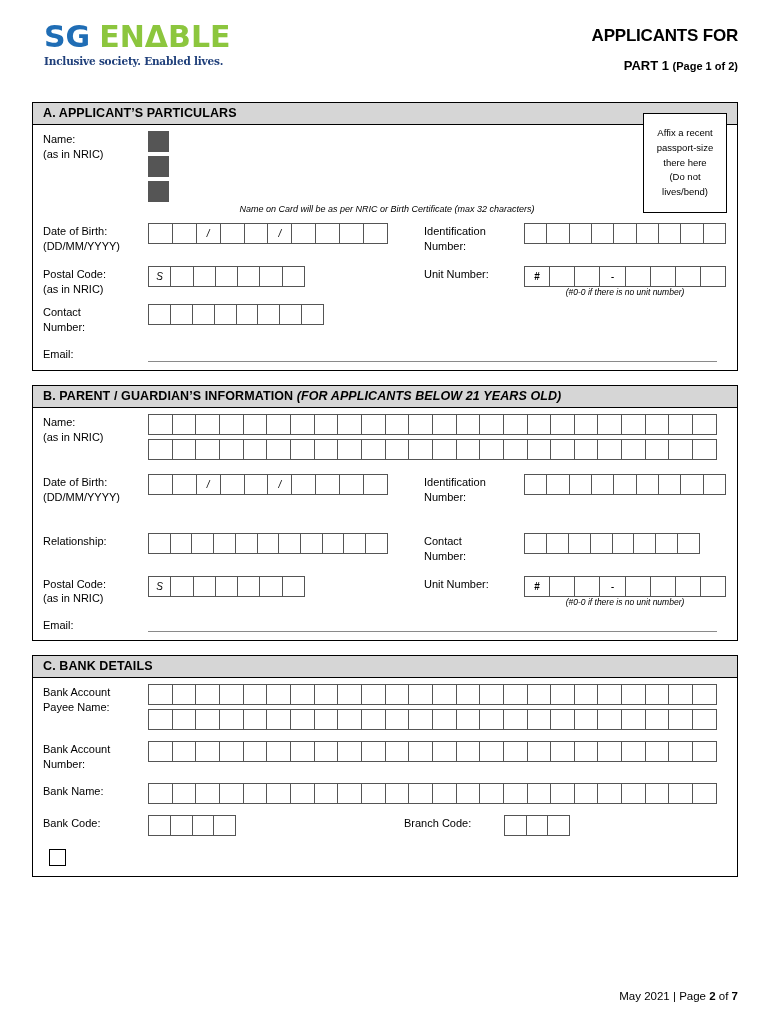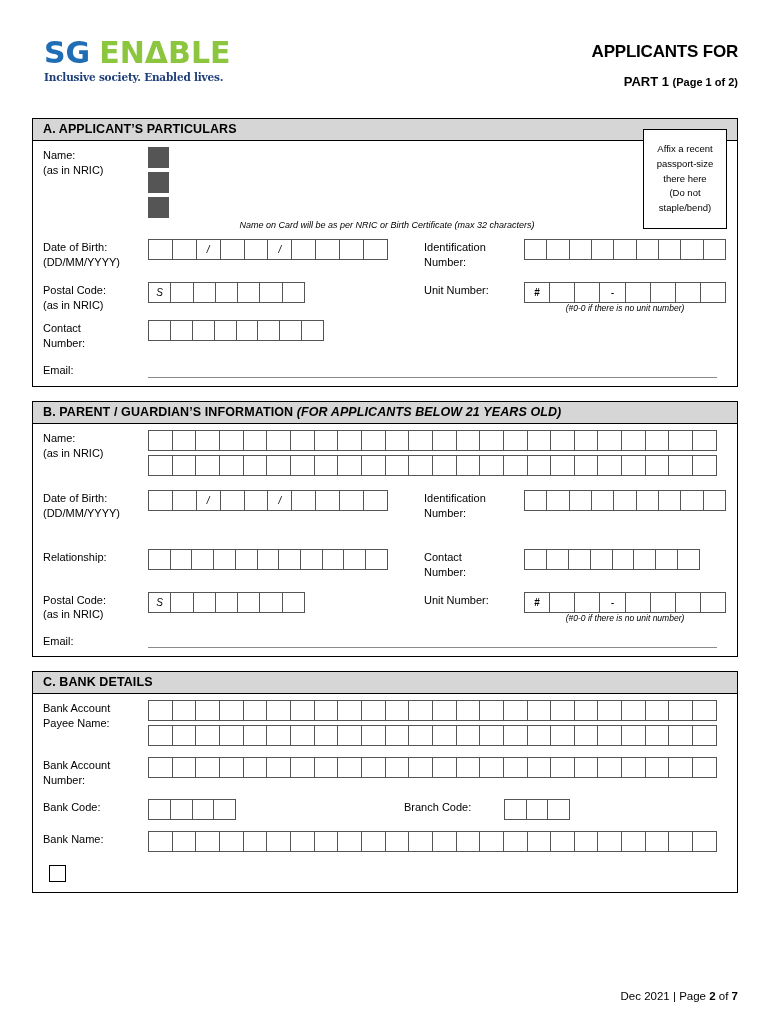--- a/index.html
+++ b/index.html
@@ -13,21 +13,21 @@
     font-family: "Liberation Sans", sans-serif;
     color: #000000;
     position: relative;
     overflow: hidden;
   }
   .page {
     position: relative;
     width: 770px;
     height: 1024px;
     box-sizing: border-box;
-    padding: 16px 32px;
+    padding: 0 32px;
   }
 
   
   .header {
     display: flex;
     justify-content: space-between;
     align-items: flex-start;
     padding-top: 22px;
     height: 72px;
   }
@@ -379,21 +379,21 @@
         <div class="email-line" style="margin-right:10px;"></div>
       </div>
 
     </div>
     <div class="photo-box" style="right:10px; top:10px; width:84px; height:100px;">
       <div>
         <div>Affix a recent</div>
         <div>passport-size</div>
         <div>there here</div>
         <div>(Do not</div>
-        <div>staple/bend)</div>
+        <div>lives/bend)</div>
       </div>
     </div>
   </div>
 
   <div class="section" style="margin-top:14px;">
     <div class="section-head"><span>B.   PARENT / GUARDIAN’S INFORMATION </span><span class="ital">(FOR APPLICANTS BELOW 21 YEARS OLD)</span></div>
     <div class="section-body">
 
       <div class="row">
         <div class="lbl lbl-b">
@@ -624,20 +624,50 @@
               <div class="cell" style="width: 4.16667%;"></div>
             </div>
         </div>
       </div>
 
       <div class="row" style="margin-top:11px;">
         <div class="lbl lbl-c">
           <div>Bank Account</div>
           <div>Number:</div>
         </div>
+        <div class="boxes" style="width:569px;">
+            <div class="cell" style="width: 4.16667%;"></div>
+            <div class="cell" style="width: 4.16667%;"></div>
+            <div class="cell" style="width: 4.16667%;"></div>
+            <div class="cell" style="width: 4.16667%;"></div>
+            <div class="cell" style="width: 4.16667%;"></div>
+            <div class="cell" style="width: 4.16667%;"></div>
+            <div class="cell" style="width: 4.16667%;"></div>
+            <div class="cell" style="width: 4.16667%;"></div>
+            <div class="cell" style="width: 4.16667%;"></div>
+            <div class="cell" style="width: 4.16667%;"></div>
+            <div class="cell" style="width: 4.16667%;"></div>
+            <div class="cell" style="width: 4.16667%;"></div>
+            <div class="cell" style="width: 4.16667%;"></div>
+            <div class="cell" style="width: 4.16667%;"></div>
+            <div class="cell" style="width: 4.16667%;"></div>
+            <div class="cell" style="width: 4.16667%;"></div>
+            <div class="cell" style="width: 4.16667%;"></div>
+            <div class="cell" style="width: 4.16667%;"></div>
+            <div class="cell" style="width: 4.16667%;"></div>
+            <div class="cell" style="width: 4.16667%;"></div>
+            <div class="cell" style="width: 4.16667%;"></div>
+            <div class="cell" style="width: 4.16667%;"></div>
+            <div class="cell" style="width: 4.16667%;"></div>
+            <div class="cell" style="width: 4.16667%;"></div>
+          </div>
+      </div>
+
+      <div class="row" style="margin-top:11px;">
+        <div class="lbl lbl-c">Bank Name:</div>
         <div class="boxes" style="width:569px;">
             <div class="cell" style="width: 4.16667%;"></div>
             <div class="cell" style="width: 4.16667%;"></div>
             <div class="cell" style="width: 4.16667%;"></div>
             <div class="cell" style="width: 4.16667%;"></div>
             <div class="cell" style="width: 4.16667%;"></div>
             <div class="cell" style="width: 4.16667%;"></div>
             <div class="cell" style="width: 4.16667%;"></div>
             <div class="cell" style="width: 4.16667%;"></div>
             <div class="cell" style="width: 4.16667%;"></div>
@@ -668,54 +698,24 @@
             <div class="cell" style="width: 25%;"></div>
           </div>
         <div class="lbl" style="width:100px; margin-left:168px;">Branch Code:</div>
         <div class="boxes" style="width:66px;">
             <div class="cell" style="width: 33.3333%;"></div>
             <div class="cell" style="width: 33.3333%;"></div>
             <div class="cell" style="width: 33.3333%;"></div>
           </div>
       </div>
 
-      <div class="row" style="margin-top:11px;">
-        <div class="lbl lbl-c">Bank Name:</div>
-        <div class="boxes" style="width:569px;">
-            <div class="cell" style="width: 4.16667%;"></div>
-            <div class="cell" style="width: 4.16667%;"></div>
-            <div class="cell" style="width: 4.16667%;"></div>
-            <div class="cell" style="width: 4.16667%;"></div>
-            <div class="cell" style="width: 4.16667%;"></div>
-            <div class="cell" style="width: 4.16667%;"></div>
-            <div class="cell" style="width: 4.16667%;"></div>
-            <div class="cell" style="width: 4.16667%;"></div>
-            <div class="cell" style="width: 4.16667%;"></div>
-            <div class="cell" style="width: 4.16667%;"></div>
-            <div class="cell" style="width: 4.16667%;"></div>
-            <div class="cell" style="width: 4.16667%;"></div>
-            <div class="cell" style="width: 4.16667%;"></div>
-            <div class="cell" style="width: 4.16667%;"></div>
-            <div class="cell" style="width: 4.16667%;"></div>
-            <div class="cell" style="width: 4.16667%;"></div>
-            <div class="cell" style="width: 4.16667%;"></div>
-            <div class="cell" style="width: 4.16667%;"></div>
-            <div class="cell" style="width: 4.16667%;"></div>
-            <div class="cell" style="width: 4.16667%;"></div>
-            <div class="cell" style="width: 4.16667%;"></div>
-            <div class="cell" style="width: 4.16667%;"></div>
-            <div class="cell" style="width: 4.16667%;"></div>
-            <div class="cell" style="width: 4.16667%;"></div>
-          </div>
-      </div>
-
       <div class="consent">
         <div class="chk"></div>
       </div>
 
     </div>
   </div>
 
   <div class="footer">
-    <span>Dec 2021</span><span> | </span><span>Page </span><b>2</b><span> of </span><b>7</b>
+    <span>May 2021</span><span> | </span><span>Page </span><b>2</b><span> of </span><b>7</b>
   </div>
 
 </div>
 
 </body></html>

